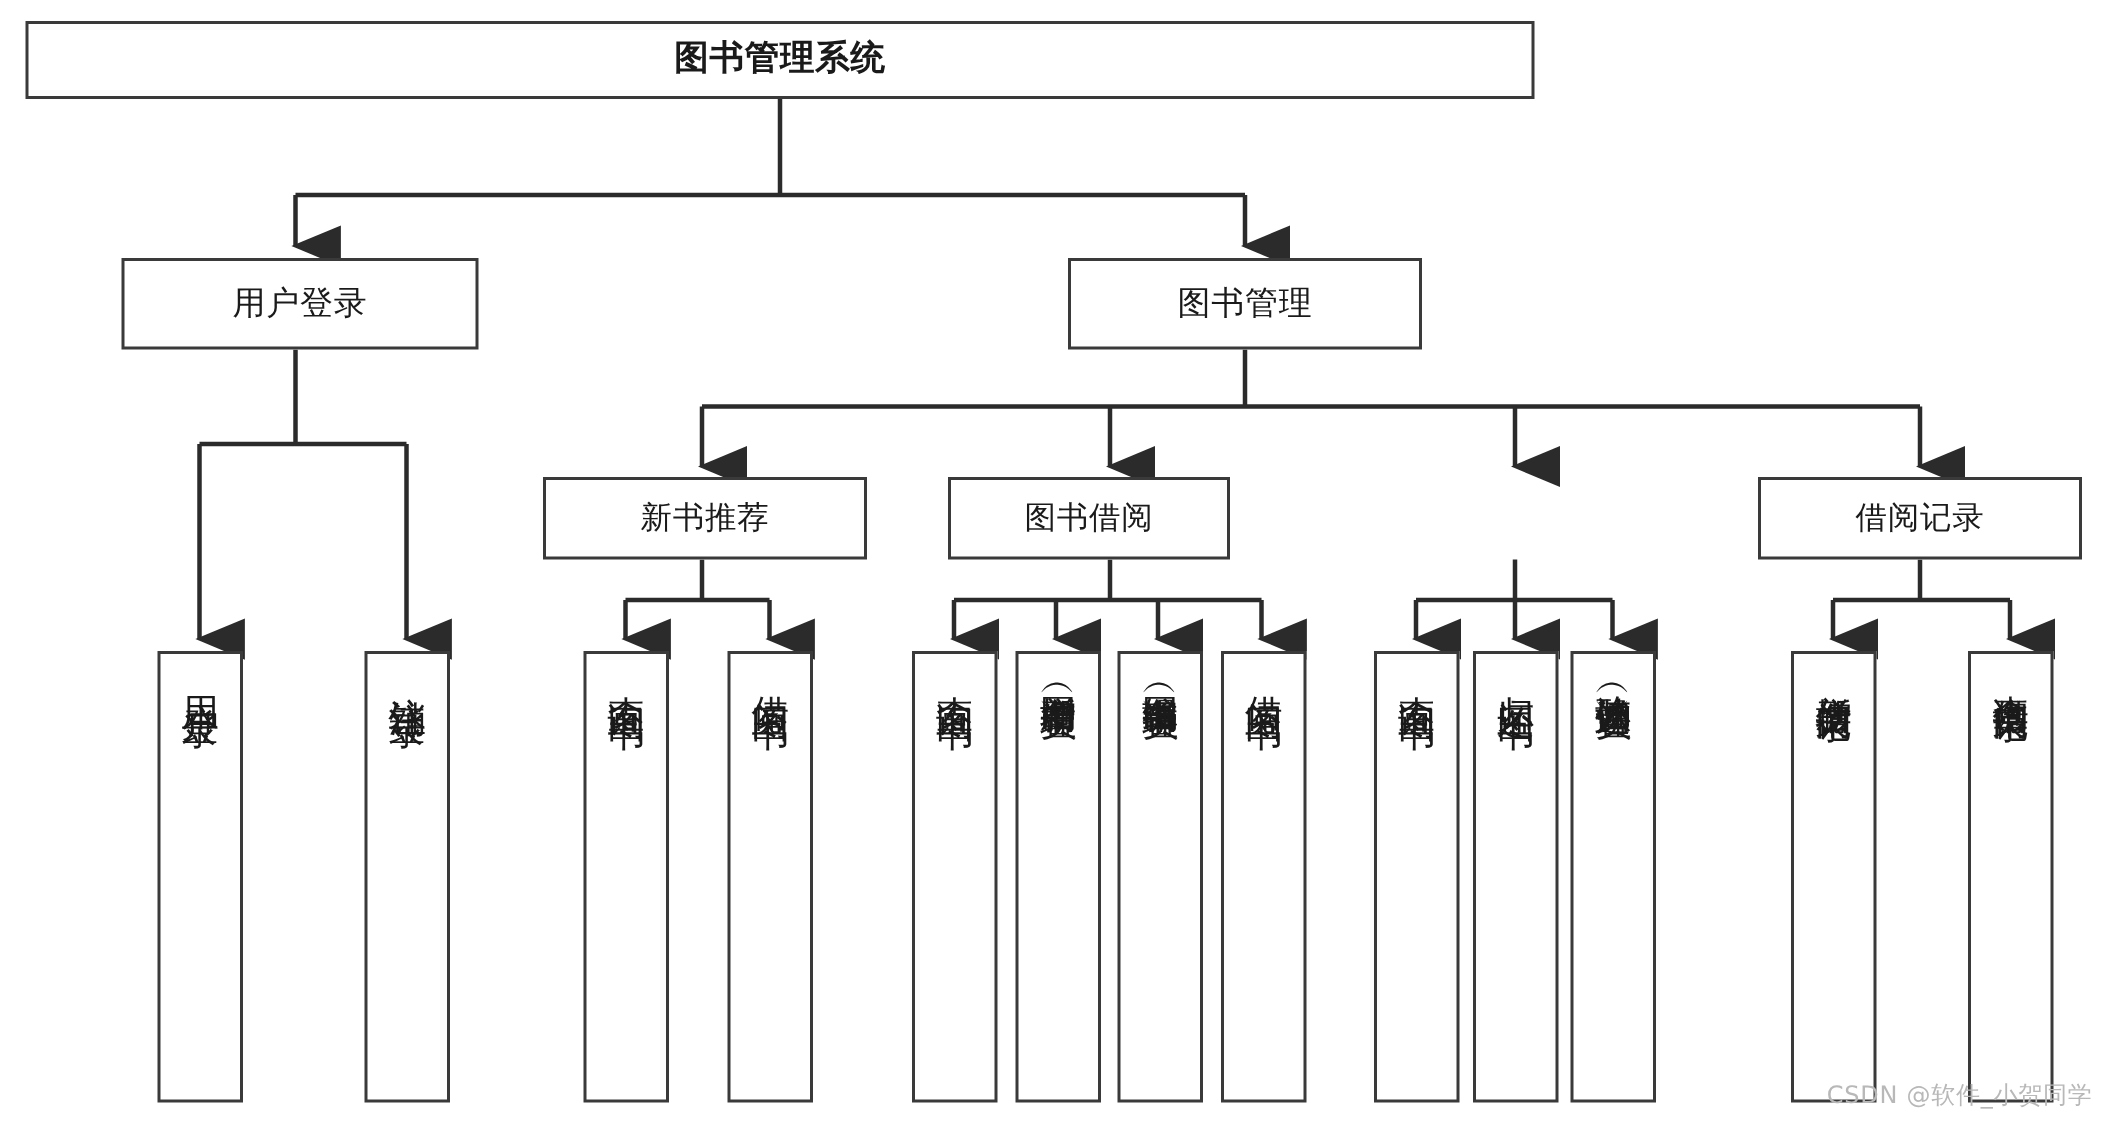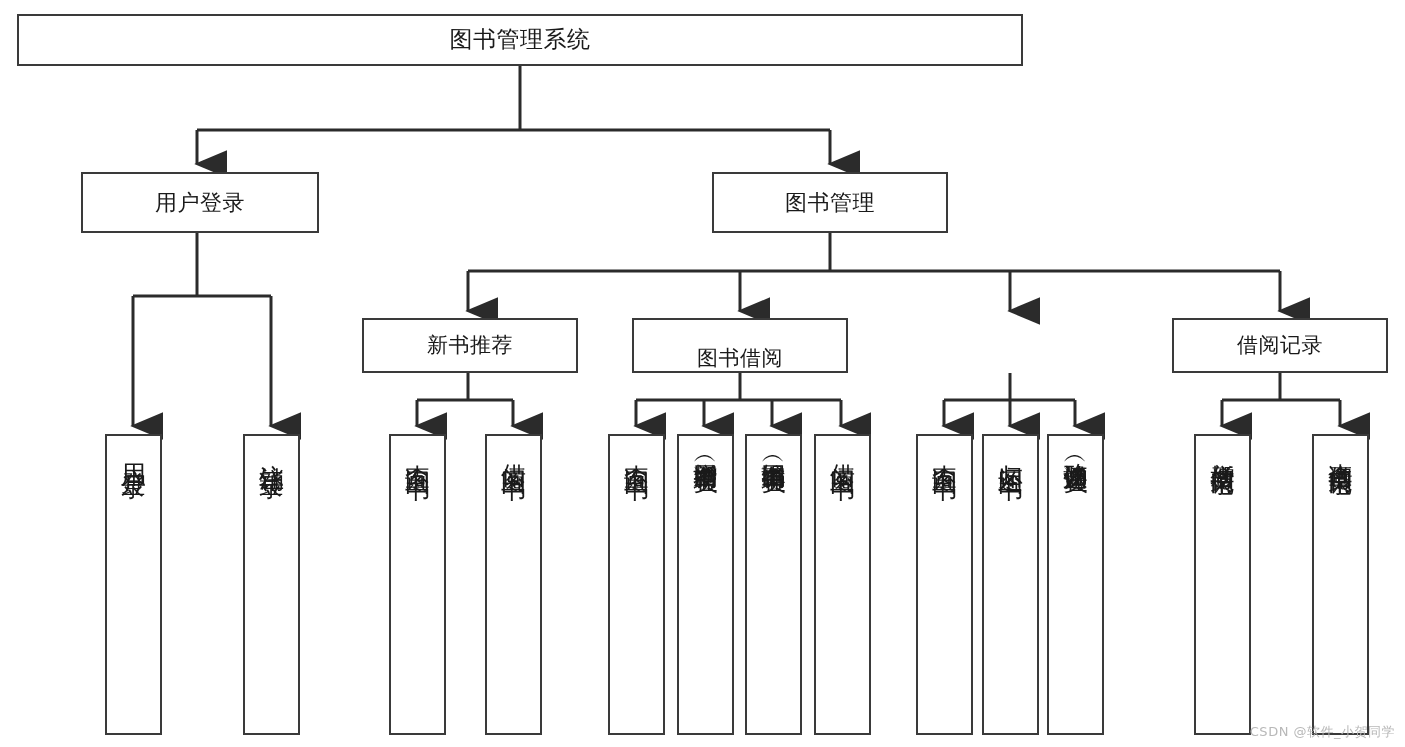--- a/index.html
+++ b/index.html
@@ -38,20 +38,21 @@
     z-index: 3;
   }
   .node .node-label {
     display: block;
     line-height: 1.18;
     color: #1a1a1a;
     letter-spacing: 0.5px;
   }
   .node-root .node-label {
     font-size: 23px;
+    font-weight: bold;
   }
   .node-l1 .node-label {
     font-size: 22px;
   }
   .node-l2 .node-label {
     font-size: 21px;
   }
   
   .node-leaf {
     align-items: flex-start;
@@ -74,21 +75,21 @@
     letter-spacing: 1px;
   }
   .node-leaf.leaf-mid .node-label {
     font-size: 24px;
     letter-spacing: 2px;
   }
   #watermark {
     position: absolute;
     right: 10px;
     bottom: 6px;
-    font-size: 13px;
+    font-size: 16px;
     color: #b8b8b8;
     letter-spacing: 0.5px;
     z-index: 9;
     white-space: nowrap;
     font-family: "DejaVu Sans", "Liberation Sans", sans-serif;
   }
 </style>
 </head>
 <body>
 
@@ -151,21 +152,21 @@
   <div class="node node-l1" style="left:81px; top:172px; width:238px; height:61px;">
     <span class="node-label">用户登录</span>
   </div>
   <div class="node node-l1" style="left:712px; top:172px; width:236px; height:61px;">
     <span class="node-label">图书管理</span>
   </div>
 
   <div class="node node-l2" style="left:362px; top:318px; width:216px; height:55px;">
     <span class="node-label">新书推荐</span>
   </div>
-  <div class="node node-l2" style="left:632px; top:318px; width:216px; height:55px;align-items:flex-end;">
+  <div class="node node-l2" style="left:632px; top:318px; width:188px; height:55px;">
     <span class="node-label">图书借阅</span>
   </div>
   <div class="node node-l2" style="left:1172px; top:318px; width:216px; height:55px;text-align:center;">
     <span class="node-label">借阅记录</span>
   </div>
 
   <div class="node node-leaf leaf-short" style="left:105px; top:434px; width:57px; height:301px;">
     <span class="node-label">用户登录</span>
   </div>
   <div class="node node-leaf leaf-short" style="left:243px; top:434px; width:57px; height:301px;">

